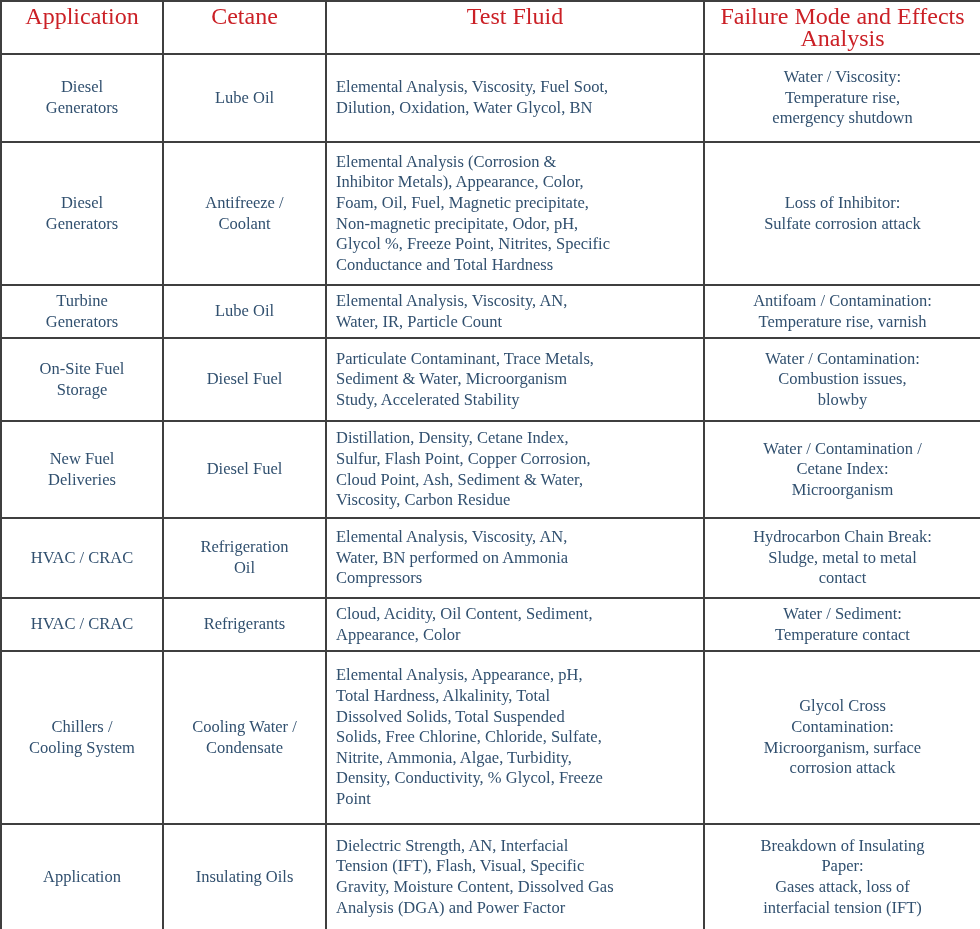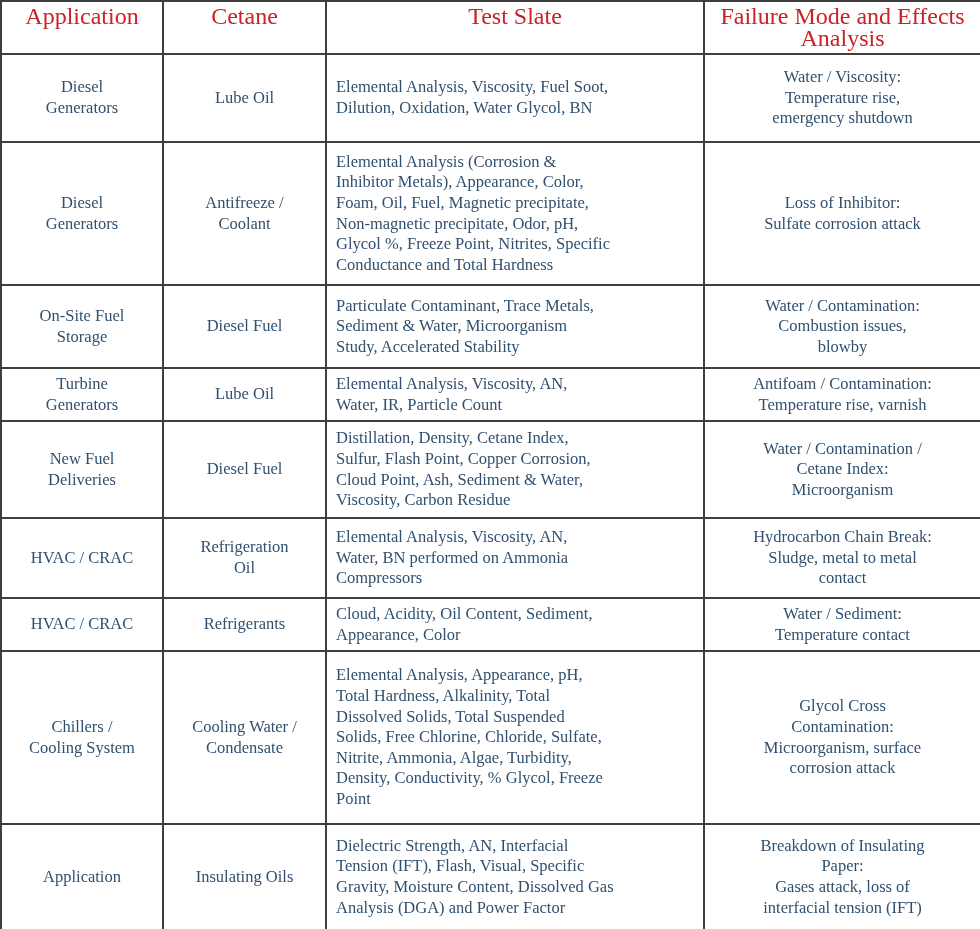--- a/index.html
+++ b/index.html
@@ -59,21 +59,21 @@
   <colgroup>
     <col style="width:162px">
     <col style="width:163px">
     <col style="width:378px">
     <col style="width:277px">
   </colgroup>
   <thead>
     <tr id="header-row" style="height: 53px;">
         <th>Application</th>
         <th>Cetane</th>
-        <th>Test Slate</th>
+        <th>Test Fluid</th>
         <th>Failure Mode and Effects
 Analysis</th>
       </tr>
   </thead>
   <tbody id="table-body">
       <tr style="height: 88px;">
         <td class="col-application">Diesel
 Generators</td>
         <td class="col-fluid">Lube Oil</td>
         <td class="col-test-slate">Elemental Analysis, Viscosity, Fuel Soot,
@@ -89,39 +89,39 @@
 Coolant</td>
         <td class="col-test-slate">Elemental Analysis (Corrosion &amp;
 Inhibitor Metals), Appearance, Color,
 Foam, Oil, Fuel, Magnetic precipitate,
 Non-magnetic precipitate, Odor, pH,
 Glycol %, Freeze Point, Nitrites, Specific
 Conductance and Total Hardness</td>
         <td class="col-fmea">Loss of Inhibitor:
 Sulfate corrosion attack</td>
       </tr>
+      <tr style="height: 53px;">
+        <td class="col-application">Turbine
+Generators</td>
+        <td class="col-fluid">Lube Oil</td>
+        <td class="col-test-slate">Elemental Analysis, Viscosity, AN,
+Water, IR, Particle Count</td>
+        <td class="col-fmea">Antifoam / Contamination:
+Temperature rise, varnish</td>
+      </tr>
       <tr style="height: 83px;">
         <td class="col-application">On-Site Fuel
 Storage</td>
         <td class="col-fluid">Diesel Fuel</td>
         <td class="col-test-slate">Particulate Contaminant, Trace Metals,
 Sediment &amp; Water, Microorganism
 Study, Accelerated Stability</td>
         <td class="col-fmea">Water / Contamination:
 Combustion issues,
 blowby</td>
-      </tr>
-      <tr style="height: 53px;">
-        <td class="col-application">Turbine
-Generators</td>
-        <td class="col-fluid">Lube Oil</td>
-        <td class="col-test-slate">Elemental Analysis, Viscosity, AN,
-Water, IR, Particle Count</td>
-        <td class="col-fmea">Antifoam / Contamination:
-Temperature rise, varnish</td>
       </tr>
       <tr style="height: 97px;">
         <td class="col-application">New Fuel
 Deliveries</td>
         <td class="col-fluid">Diesel Fuel</td>
         <td class="col-test-slate">Distillation, Density, Cetane Index,
 Sulfur, Flash Point, Copper Corrosion,
 Cloud Point, Ash, Sediment &amp; Water,
 Viscosity, Carbon Residue</td>
         <td class="col-fmea">Water / Contamination /

